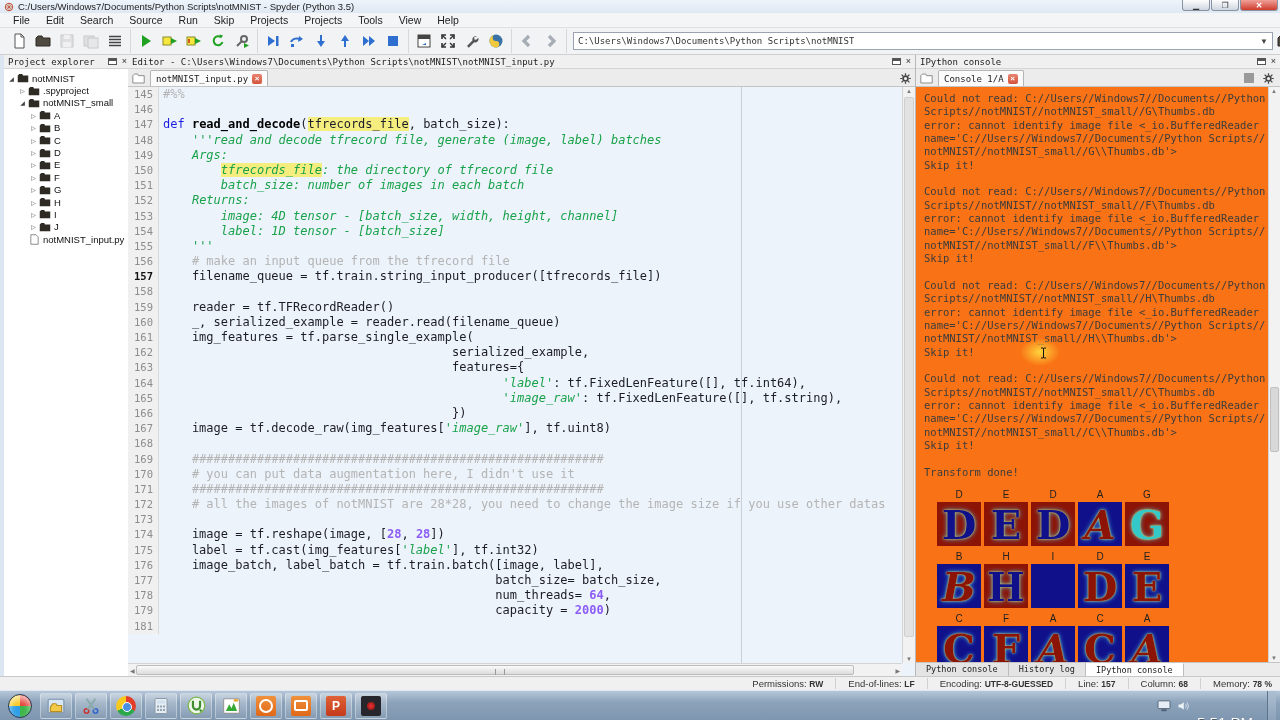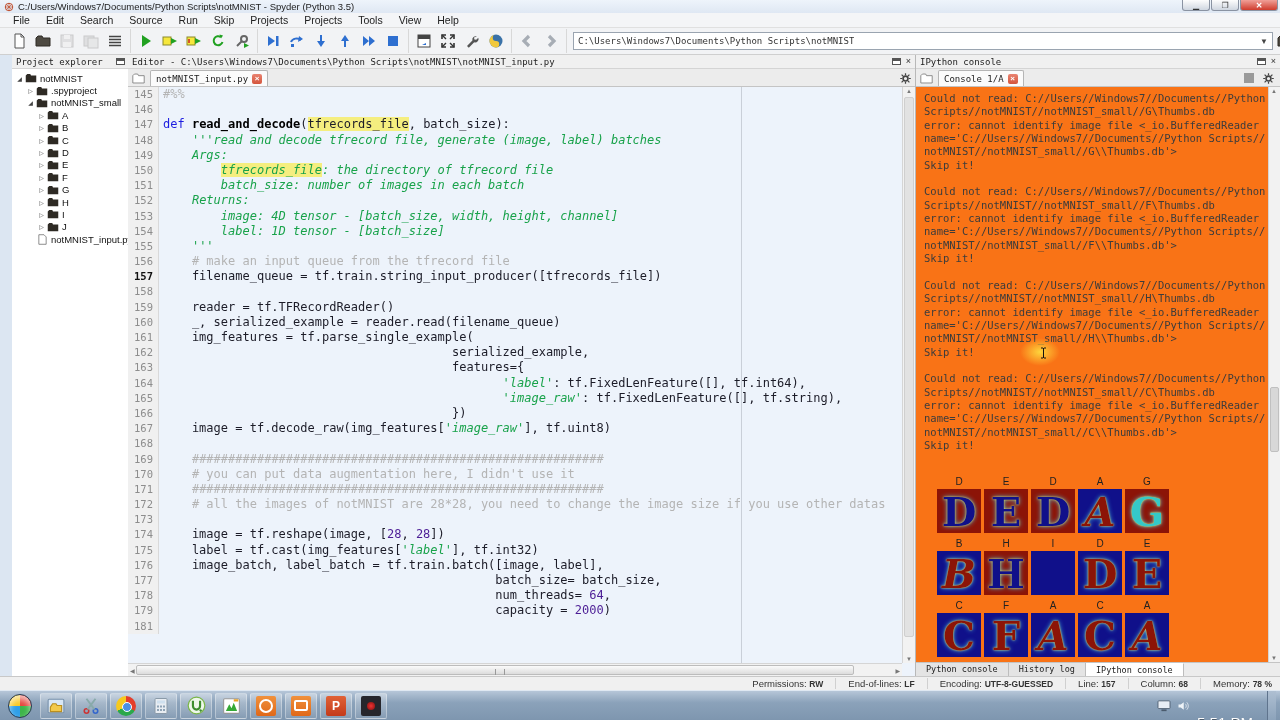--- a/index.html
+++ b/index.html
@@ -35,39 +35,39 @@
   .icon-float{width:9px;height:7px;border:1px solid #555;background:#fff;position:relative;}
   .icon-float:after{content:"";position:absolute;left:0;top:0;right:0;height:2px;background:#555;}
   .icon-x{font-size:9px;color:#333;line-height:7px;}
   .tabbar{height:18px;background:#ececec;border-bottom:1px solid #c4c4c4;display:flex;align-items:flex-end;padding-left:2px;position:relative;}
   .tab{height:16px;background:#fbfbfb;border:1px solid #b5b5b5;border-bottom:none;border-radius:2px 2px 0 0;display:flex;align-items:center;padding:0 5px;gap:4px;margin-left:4px;}
   .tab-label{font-family:"DejaVu Sans Mono",monospace;font-size:9px;color:#222;white-space:nowrap;}
   .tab-close{width:10px;height:10px;background:linear-gradient(#e98371,#d4553c);border-radius:2px;color:#fff;font-size:8px;line-height:10px;text-align:center;font-weight:bold;}
   .tab-folder{width:16px;height:14px;display:flex;align-items:center;justify-content:center;margin-bottom:1px;}
 
   
-  #project{position:absolute;left:12px;top:55px;width:128px;height:621px;background:#fff;border-right:1px solid #c0c0c0;}
+  #project{position:absolute;left:4px;top:55px;width:128px;height:621px;background:#fff;border-right:1px solid #c0c0c0;}
   .tree{padding-top:3px;}
   .tree-row{display:flex;align-items:center;height:12.4px;white-space:nowrap;}
   .tree-arrow{width:9px;font-size:6px;color:#444;text-align:center;flex:none;}
   .tree-icon{width:14px;flex:none;display:flex;justify-content:center;}
   .tree-label{font-size:9.5px;color:#111;padding-left:2px;}
 
   
   #editor{position:absolute;left:128px;top:55px;width:788px;height:621px;background:#edf3fb;border-right:1px solid #b8b8b8;}
   #code-wrap{position:absolute;left:0;top:32px;right:13px;bottom:13px;overflow:hidden;}
   .crow{display:flex;height:15.2px;line-height:15.2px;}
   .ln{width:31px;flex:none;text-align:right;padding-right:5px;font-family:"DejaVu Sans Mono",monospace;font-size:10.5px;color:#8d8d8d;background:#f0f0f0;border-right:1px solid #d9d9d9;}
   .ln.cur{color:#111;font-weight:bold;}
   .cl{padding-left:4px;font-family:"DejaVu Sans Mono",monospace;font-size:12px;white-space:pre;}
   .tk-kw{color:#1d1de0;}
   .tk-fn{color:#000;font-weight:bold;}
   .tk-str{color:#18a24a;font-style:italic;}
   .tk-cm{color:#b4b4b4;}
-  .tk-num{color:#4c1d95;}
+  .tk-num{color:#8b5cf6;font-weight:bold;}
   .tk-tx{color:#1c1c28;}
   .tk-hl{background:#f5ee7f;color:#1c1c28;}
   .tk-hs{background:#f5ee7f;color:#18a24a;font-style:italic;}
   #edge-line{position:absolute;left:613px;top:32px;bottom:13px;width:1px;background:#c9cfd8;}
   #ed-vscroll{position:absolute;right:0;top:32px;width:13px;bottom:13px;background:#f2f2f2;border-left:1px solid #d5d5d5;}
   #ed-vthumb{position:absolute;left:1px;right:1px;top:10px;height:540px;background:#e2e2e2;border:1px solid #cfcfcf;border-radius:2px;}
   #ed-hscroll{position:absolute;left:0;right:13px;bottom:0;height:13px;background:#f2f2f2;border-top:1px solid #d5d5d5;}
   #ed-hthumb{position:absolute;left:8px;width:718px;top:1px;bottom:1px;background:linear-gradient(#fbfbfb,#dcdcdc);border:1px solid #bcbcbc;border-radius:2px;}
   .grip{position:absolute;left:50%;top:3px;width:10px;height:6px;border-left:1px solid #999;border-right:1px solid #999;}
   .scroll-arrow{position:absolute;font-size:6px;color:#777;}
@@ -681,20 +681,21 @@
         <div class="con-line">notMNIST//notMNIST_small//H\\Thumbs.db'&gt;</div>
         <div class="con-line">Skip it!</div>
         <div class="con-gap"></div>
         <div class="con-line">Could not read: C://Users//Windows7//Documents//Python</div>
         <div class="con-line">Scripts//notMNIST//notMNIST_small//C\Thumbs.db</div>
         <div class="con-line">error: cannot identify image file &lt;_io.BufferedReader</div>
         <div class="con-line">name='C://Users//Windows7//Documents//Python Scripts//</div>
         <div class="con-line">notMNIST//notMNIST_small//C\\Thumbs.db'&gt;</div>
         <div class="con-line">Skip it!</div>
         <div class="con-gap"></div>
+        <div class="con-line">Transform done!</div>
       </div>
     <div id="letter-grid">
         <div class="grid-labels">
           <div class="grid-label">D</div>
           <div class="grid-label">E</div>
           <div class="grid-label">D</div>
           <div class="grid-label">A</div>
           <div class="grid-label">G</div>
         </div>
         <div class="grid-imgs">

